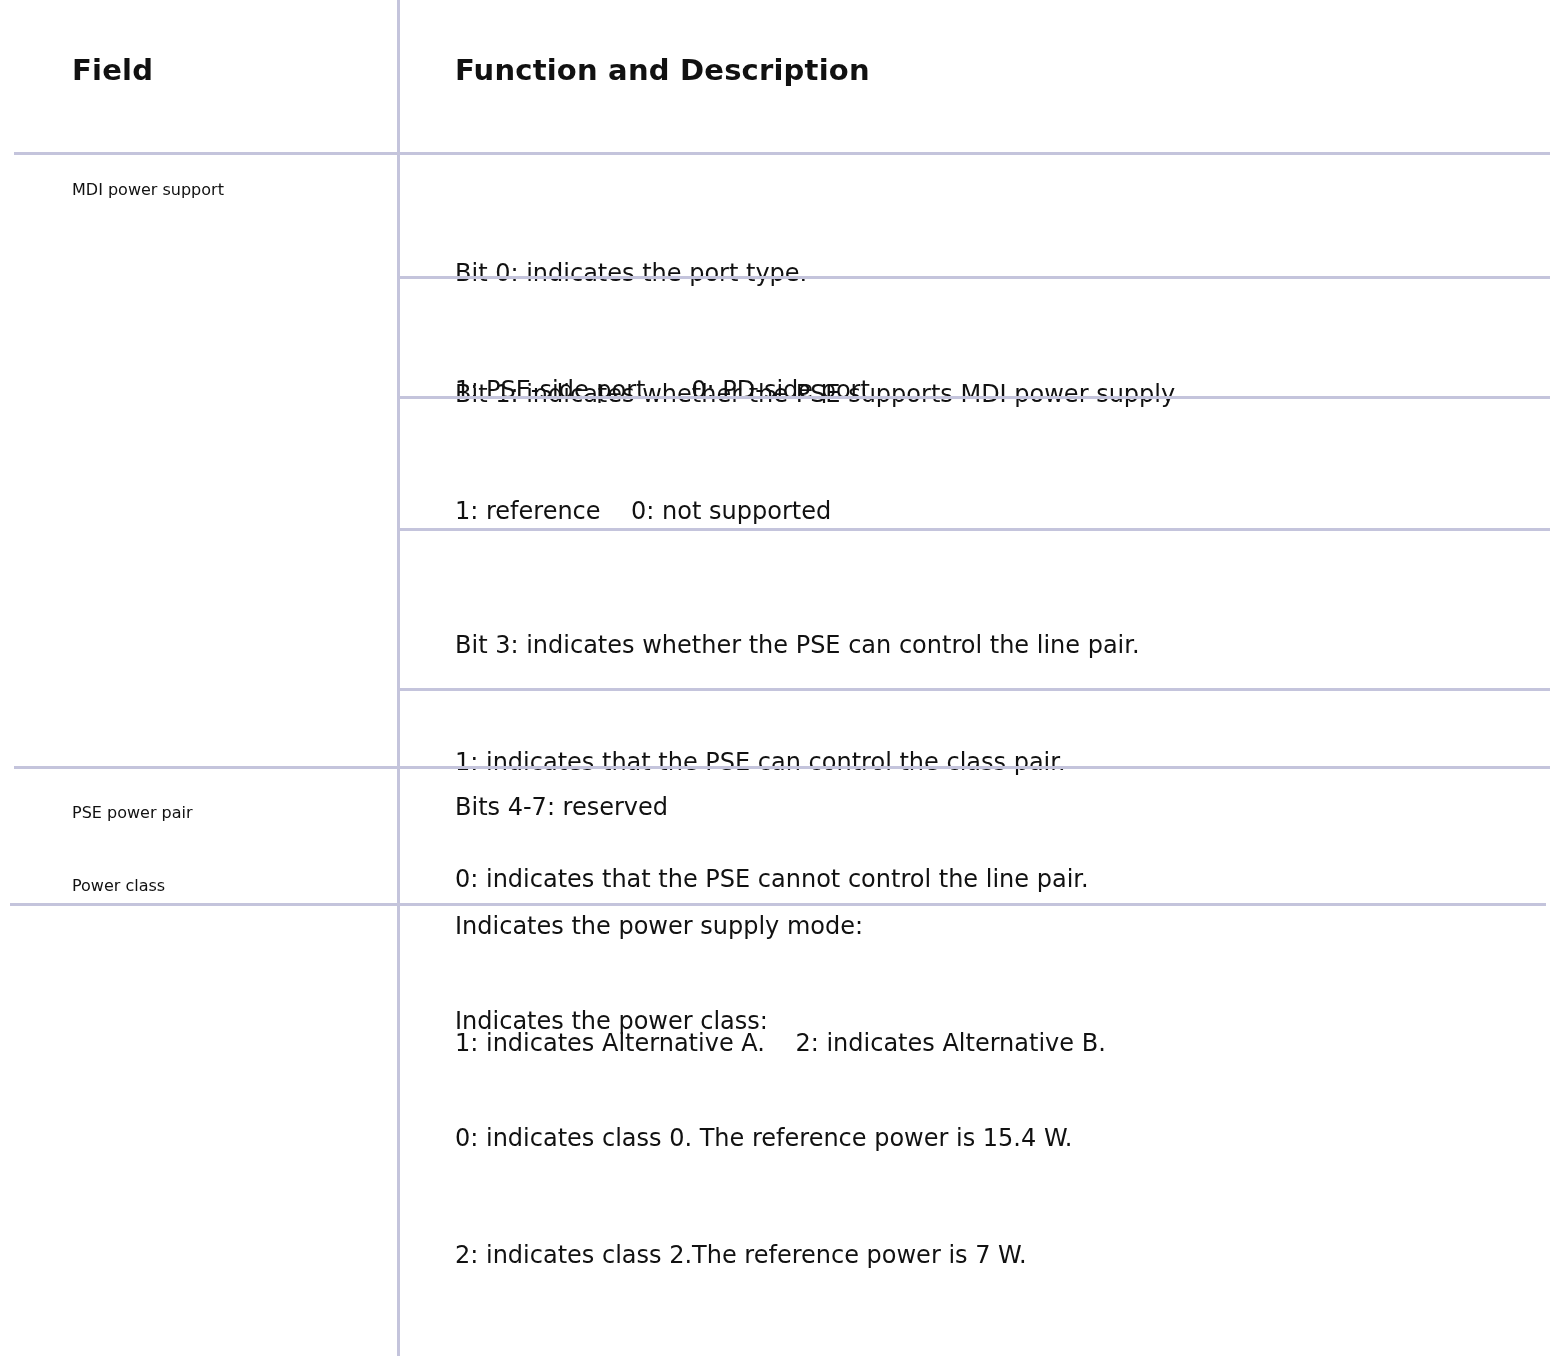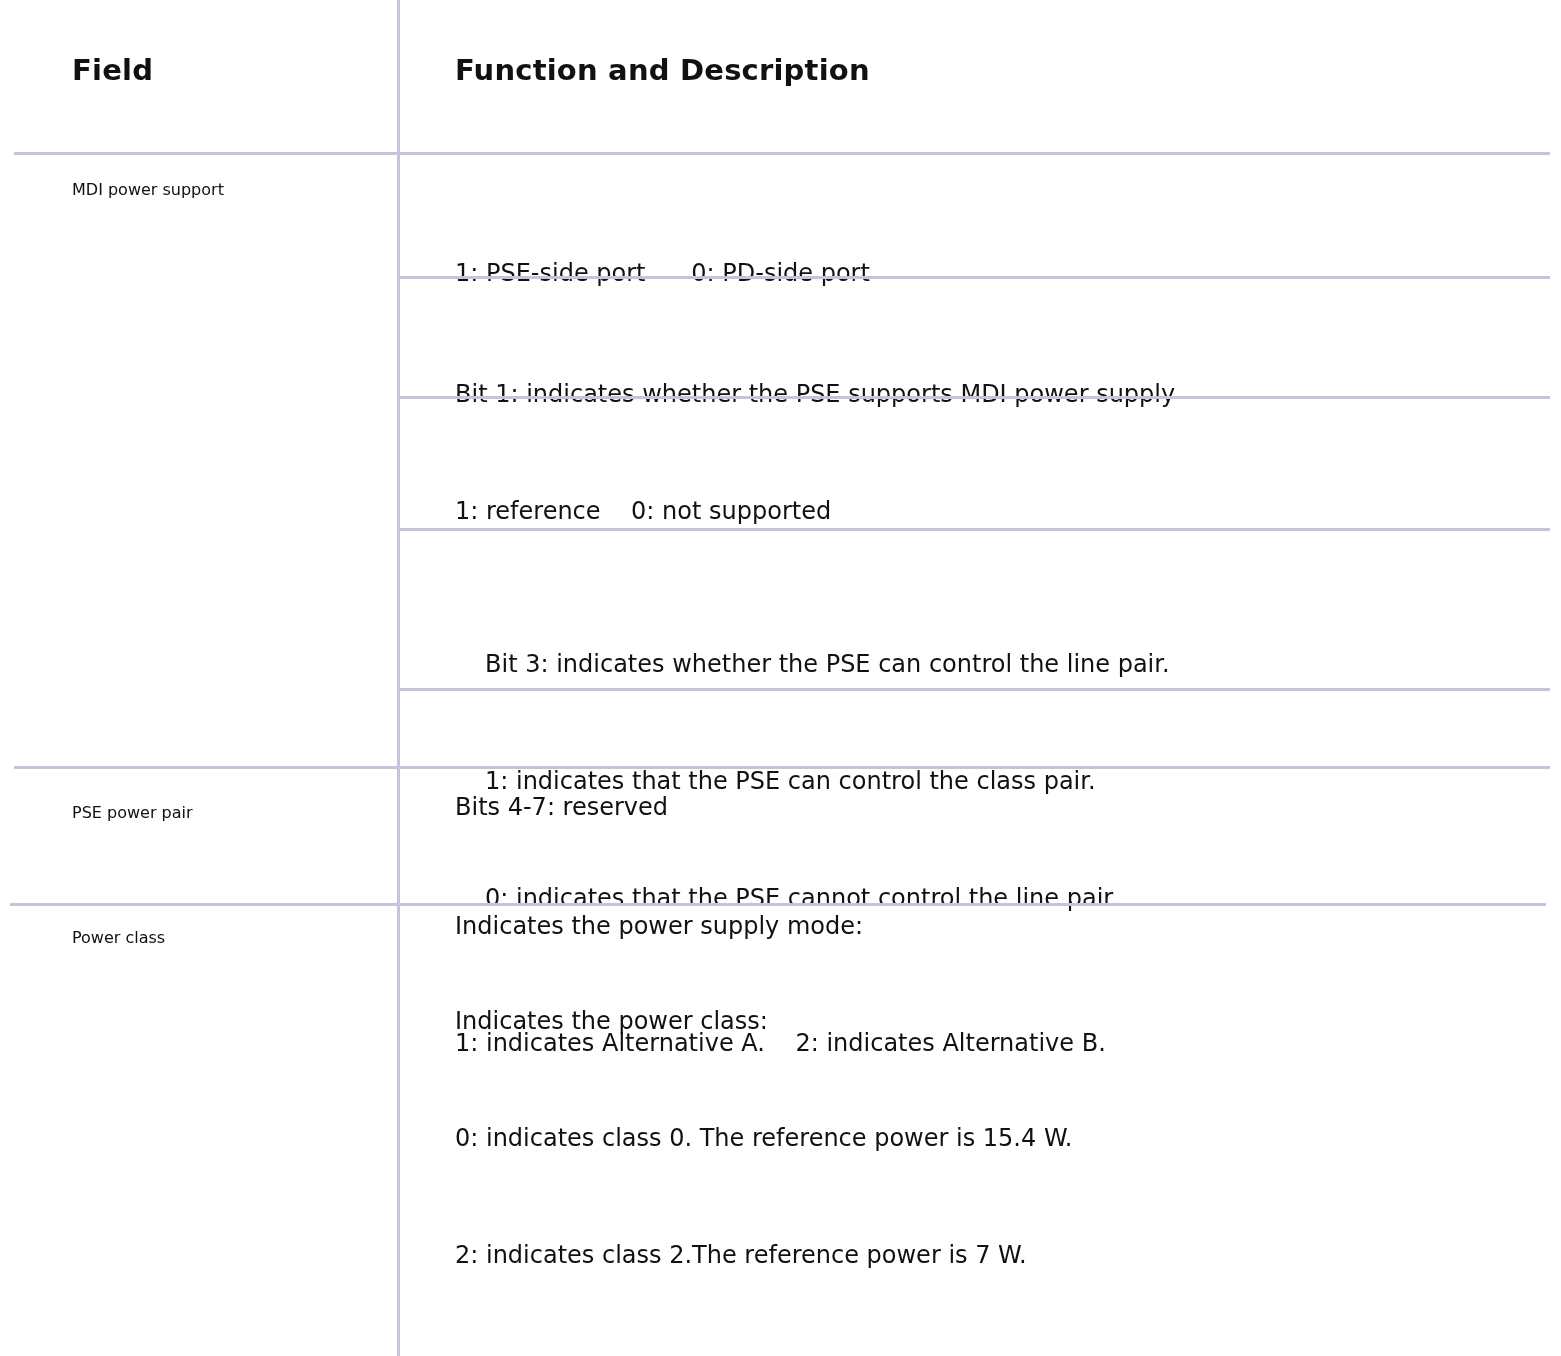--- a/index.html
+++ b/index.html
@@ -22,54 +22,55 @@
   <div class="vline"></div>
 
   <div class="hdr" style="left:72px;">Field</div>
   <div class="hdr" style="left:455px;">Function and Description</div>
 
   <div class="hline" style="left:14px; width:1536px; top:152px;"></div>
 
   <div class="field" style="top:180px;">MDI power support</div>
 
   <div class="desc" style="top:176px;">
+    <div>Bit 0: indicates the port type.</div>
     <div>1: PSE-side port      0: PD-side port</div>
   </div>
   <div class="hline" style="left:399px; width:1151px; top:276px;"></div>
 
   <div class="desc" style="top:297px;">
     <div>Bit 1: indicates whether the PSE supports MDI power supply</div>
     <div>1: reference    0: not supported</div>
   </div>
   <div class="hline" style="left:399px; width:1151px; top:396px;"></div>
 
   <div class="desc" style="top:423px;">
   </div>
   <div class="hline" style="left:399px; width:1151px; top:528px;"></div>
 
-  <div class="desc" style="top:567px;margin-left:30px;">
+  <div class="desc" style="top:548px;">
     <div>Bit 3: indicates whether the PSE can control the line pair.</div>
     <div>1: indicates that the PSE can control the class pair.</div>
     <div>0: indicates that the PSE cannot control the line pair.</div>
   </div>
   <div class="hline" style="left:399px; width:1151px; top:688px;"></div>
 
   <div class="desc" style="top:710px;">
     <div>Bits 4-7: reserved</div>
   </div>
   <div class="hline" style="left:14px; width:1536px; top:766px;"></div>
 
   <div class="field" style="top:803px;">PSE power pair</div>
   <div class="desc" style="top:829px;">
     <div>Indicates the power supply mode:</div>
     <div>1: indicates Alternative A.    2: indicates Alternative B.</div>
   </div>
   <div class="hline" style="left:10px; width:1536px; top:903px;"></div>
 
-  <div class="field" style="top:928px;">Power class</div>
+  <div class="field" style="top:876px;">Power class</div>
   <div class="desc" style="top:924px;">
     <div>Indicates the power class:</div>
     <div>0: indicates class 0. The reference power is 15.4 W.</div>
     <div>2: indicates class 2.The reference power is 7 W.</div>
     
     
     
     
     
     

